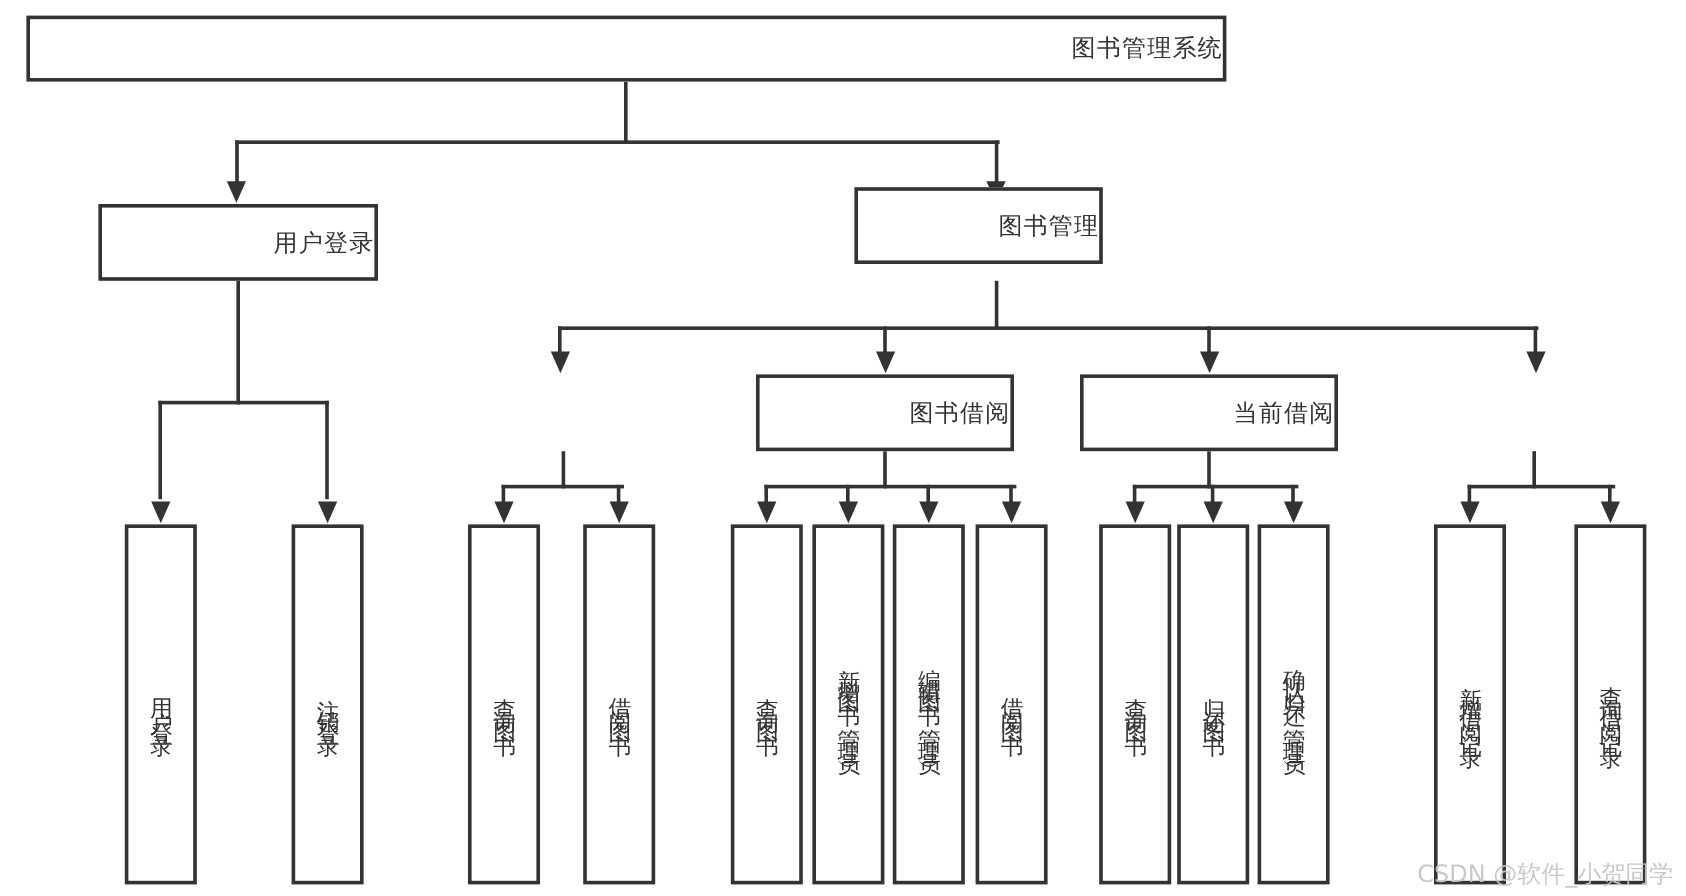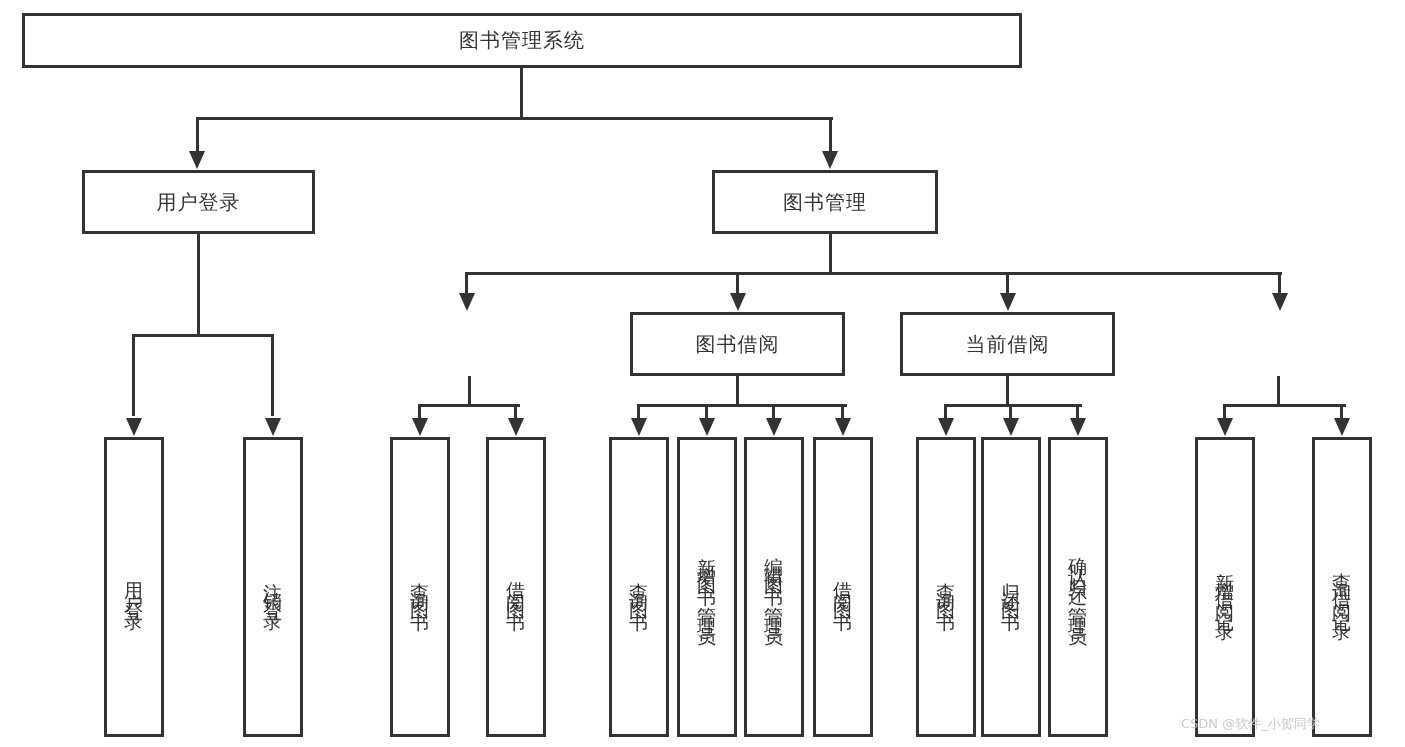--- a/index.html
+++ b/index.html
@@ -17,21 +17,21 @@
     overflow: hidden;
   }
   
   .hbox {
     position: absolute;
     box-sizing: border-box;
     border: 3px solid #333333;
     background: #ffffff;
     display: flex;
     align-items: center;
-    justify-content: center;
+    justify-content: flex-end;
     font-size: 20px;
     letter-spacing: 1px;
     z-index: 2;
   }
   
   .vbox {
     position: absolute;
     box-sizing: border-box;
     border: 3px solid #333333;
     background: #ffffff;
@@ -67,21 +67,21 @@
     height: 0;
     border-left: 8px solid transparent;
     border-right: 8px solid transparent;
     border-top: 18px solid #333333;
     z-index: 1;
   }
   .watermark {
     position: absolute;
     left: 1181px;
     top: 715px;
-    font-size: 13px;
+    font-size: 20px;
     color: rgba(198, 198, 198, 0.95);
     white-space: nowrap;
     z-index: 5;
   }
 </style>
 </head>
 <body>
 
 <div class="canvas">
 
@@ -92,21 +92,21 @@
   <div class="vline" style="left:520px; top:68px; height:52px;"></div>
   <div class="hline" style="left:196px; top:117px; width:637px;"></div>
   <div class="vline" style="left:196px; top:117px; height:40px;"></div>
   <div class="arrow" style="left:189px; top:151px;"></div>
   <div class="vline" style="left:829px; top:117px; height:40px;"></div>
   <div class="arrow" style="left:822px; top:151px;"></div>
 
   <div class="hbox" style="left:82px; top:170px; width:233px; height:64px;">
     <span>用户登录</span>
   </div>
-  <div class="hbox" style="left:712px; top:170px; width:226px; height:64px;">
+  <div class="hbox" style="left:712px; top:156px; width:207px; height:64px;">
     <span>图书管理</span>
   </div>
 
   <div class="vline" style="left:197px; top:234px; height:103px;"></div>
   <div class="hline" style="left:132px; top:334px; width:142px;"></div>
   <div class="vline" style="left:132px; top:334px; height:82px;"></div>
   <div class="arrow" style="left:126px; top:418px;"></div>
   <div class="vline" style="left:271px; top:334px; height:82px;"></div>
   <div class="arrow" style="left:265px; top:418px;"></div>
 

